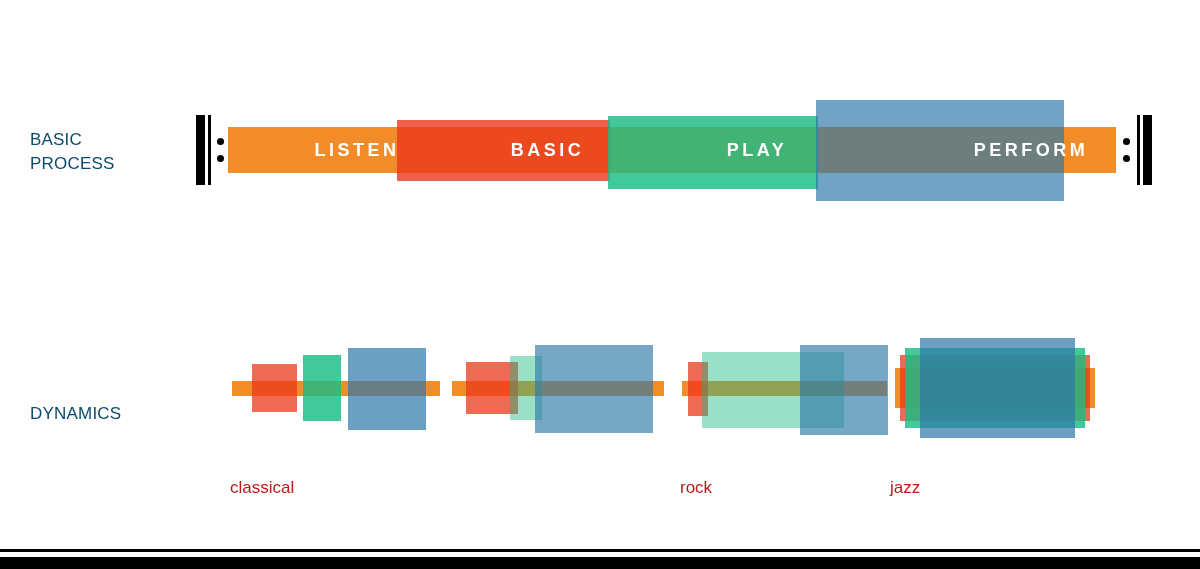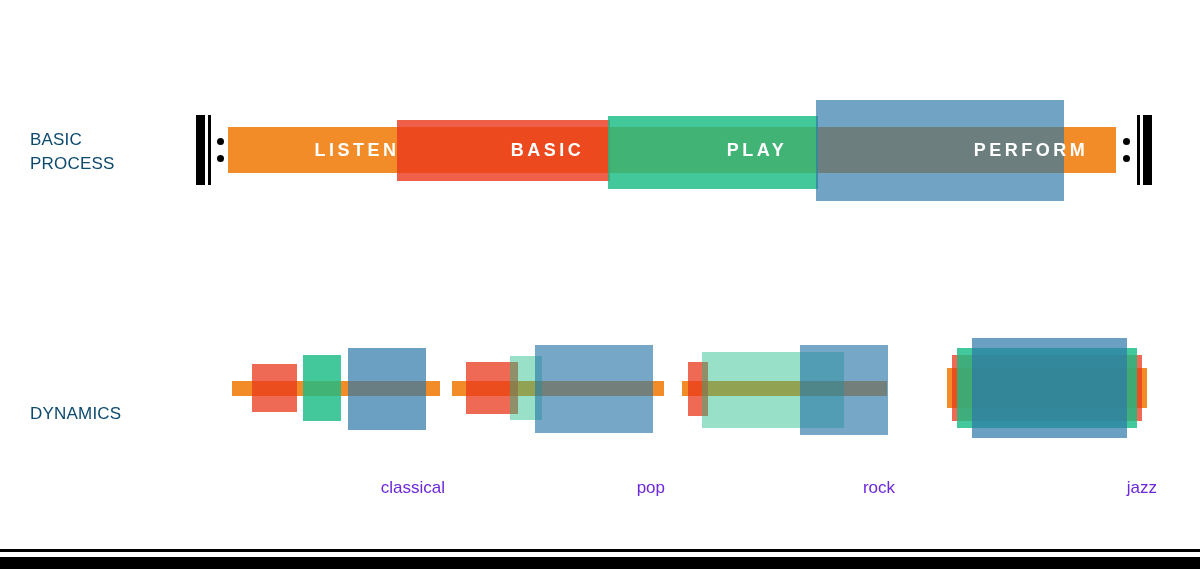--- a/index.html
+++ b/index.html
@@ -112,24 +112,24 @@
     top: 320px;
     height: 140px;
   }
   .dyn-block {
     position: absolute;
   }
   .dyn-name {
     position: absolute;
     top: 158px;
     width: 100%;
-    text-align: right;
+    text-align: left;
     font-family: "Liberation Sans", sans-serif;
     font-size: 17px;
-    color: #6d28d9;
+    color: #b91c1c;
   }
 
   
   #final-thin {
     position: absolute;
     left: 0;
     top: 549px;
     width: 1200px;
     height: 3px;
     background: #000000;
@@ -186,30 +186,29 @@
         <div class="dyn-block" style="left: 22px; top: 44px; width: 45px; height: 48px; background: rgba(234, 56, 28, 0.75); z-index: 11;"></div>
         <div class="dyn-block" style="left: 73px; top: 35px; width: 38px; height: 66px; background: rgba(26, 188, 134, 0.82); z-index: 12;"></div>
         <div class="dyn-block" style="left: 118px; top: 28px; width: 78px; height: 82px; background: rgba(45, 120, 168, 0.7); z-index: 13;"></div>
         <div class="dyn-name">classical</div>
       </div>
       <div class="dyn-group" style="left: 450px; width: 215px;">
         <div class="dyn-block" style="left: 2px; top: 61px; width: 212px; height: 15px; background: rgb(242, 140, 40); z-index: 10;"></div>
         <div class="dyn-block" style="left: 16px; top: 42px; width: 52px; height: 52px; background: rgba(234, 56, 28, 0.75); z-index: 11;"></div>
         <div class="dyn-block" style="left: 60px; top: 36px; width: 32px; height: 64px; background: rgba(26, 188, 134, 0.45); z-index: 12;"></div>
         <div class="dyn-block" style="left: 85px; top: 25px; width: 118px; height: 88px; background: rgba(45, 120, 168, 0.65); z-index: 13;"></div>
-        <div class="dyn-name">pop</div>
       </div>
       <div class="dyn-group" style="left: 680px; width: 215px;">
         <div class="dyn-block" style="left: 2px; top: 61px; width: 205px; height: 15px; background: rgb(242, 140, 40); z-index: 10;"></div>
         <div class="dyn-block" style="left: 8px; top: 42px; width: 20px; height: 54px; background: rgba(234, 56, 28, 0.75); z-index: 11;"></div>
         <div class="dyn-block" style="left: 22px; top: 32px; width: 142px; height: 76px; background: rgba(26, 188, 134, 0.45); z-index: 12;"></div>
         <div class="dyn-block" style="left: 120px; top: 25px; width: 88px; height: 90px; background: rgba(45, 120, 168, 0.65); z-index: 13;"></div>
         <div class="dyn-name">rock</div>
       </div>
-      <div class="dyn-group" style="left: 942px; width: 215px;">
+      <div class="dyn-group" style="left: 890px; width: 215px;">
         <div class="dyn-block" style="left: 5px; top: 48px; width: 200px; height: 40px; background: rgb(242, 140, 40); z-index: 10;"></div>
         <div class="dyn-block" style="left: 10px; top: 35px; width: 190px; height: 66px; background: rgba(234, 56, 28, 0.75); z-index: 11;"></div>
         <div class="dyn-block" style="left: 15px; top: 28px; width: 180px; height: 80px; background: rgba(26, 188, 134, 0.82); z-index: 12;"></div>
         <div class="dyn-block" style="left: 30px; top: 18px; width: 155px; height: 100px; background: rgba(45, 120, 168, 0.7); z-index: 13;"></div>
         <div class="dyn-name">jazz</div>
       </div>
     </div>
 
   <div id="final-thin"></div>
   <div id="final-thick"></div>

